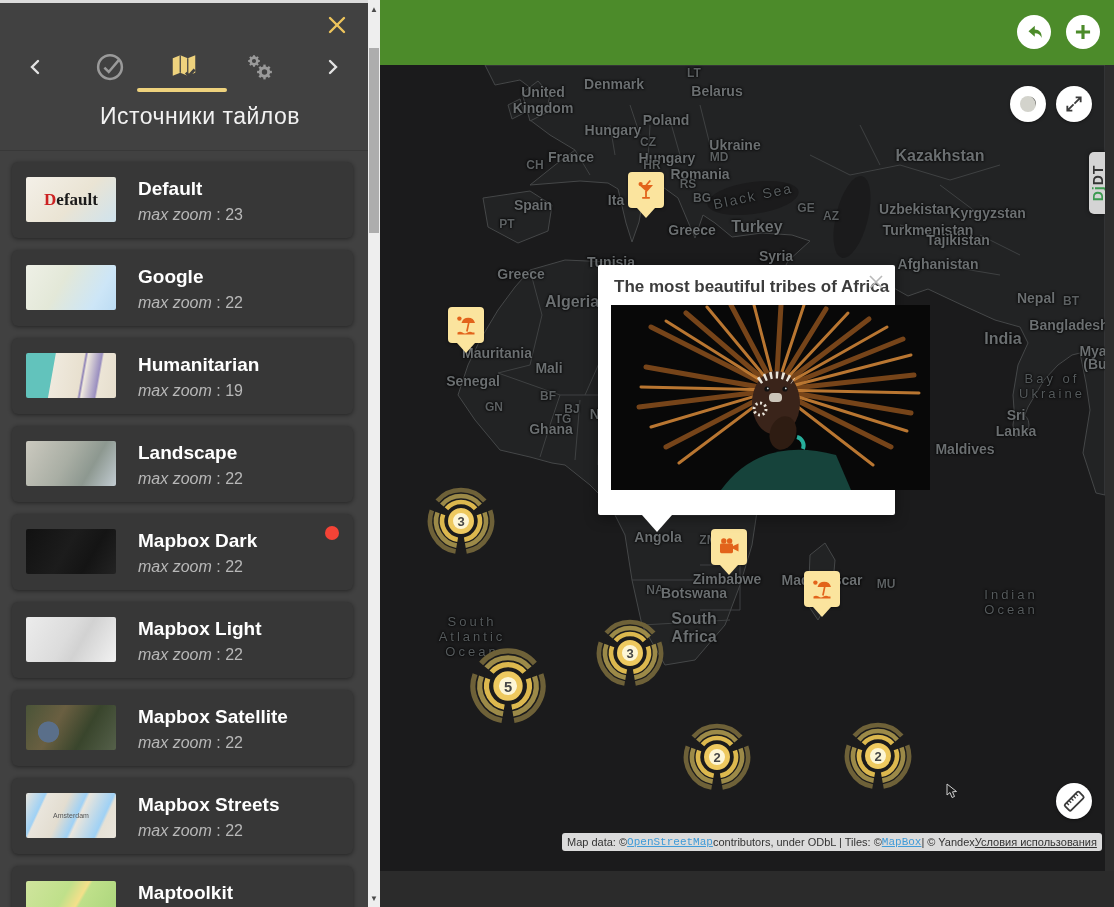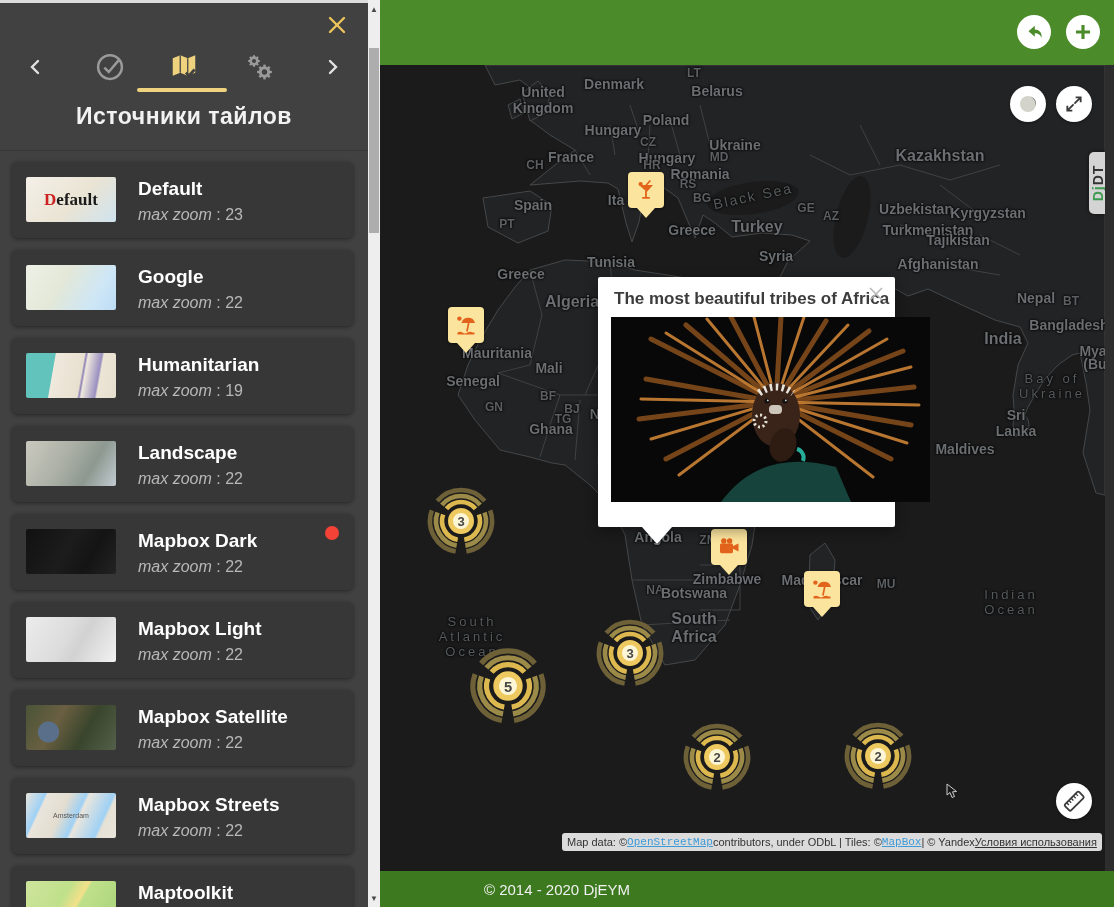--- a/index.html
+++ b/index.html
@@ -43,21 +43,21 @@
                    display:flex; align-items:center; justify-content:center; }
   .cluster .core span { font-size:13px; font-weight:700; color:#474747; }
 
   
   .ctl-btn { position:absolute; width:36px; height:36px; border-radius:50%; background:#fff; z-index:4;
              display:flex; align-items:center; justify-content:center; cursor:pointer;
              box-shadow:0 1px 3px rgba(0,0,0,.4); }
 
   
   .popup { position:absolute; left:218px; top:200px; width:297px; height:250px; background:#fff; z-index:5;
-           box-shadow:0 3px 14px rgba(0,0,0,.4); border-radius:2px;margin-top:12px; }
+           box-shadow:0 3px 14px rgba(0,0,0,.4); border-radius:2px; }
   .popup .ttl { position:absolute; left:16px; top:12px; font-size:17px; font-weight:700; color:#3c3c3c; }
   .popup .x { position:absolute; right:10px; top:8px; width:18px; height:18px; cursor:pointer; }
   .popup .photo { position:absolute; left:13px; top:40px; width:319px; height:185px; overflow:hidden; background:#070707; }
   .popup::after { content:""; position:absolute; top:100%; left:44px;
                   border:15px solid transparent; border-top:17px solid #fff; border-bottom:0; }
 
   
   .attrib { position:absolute; left:182px; top:768px; height:18px; z-index:4;
             background:rgba(235,235,235,.92); border-radius:3px; padding:2px 5px;
             font-size:11px; color:#333; white-space:nowrap; display:flex; align-items:center; }
@@ -75,22 +75,22 @@
   .cursor { position:absolute; z-index:6; pointer-events:none; }
 
   
   .sidebar { position:absolute; left:0; top:0; width:380px; height:907px; background:#414141; z-index:10; }
   .sidebar .topline { position:absolute; left:0; top:0; width:368px; height:3px; background:#dcdcdc; }
   .sb-close { position:absolute; right:32px; top:14px; width:22px; height:22px; cursor:pointer; }
   .sb-tabs { position:absolute; left:0; top:48px; width:368px; height:38px;
              display:flex; align-items:center; justify-content:space-between; padding:0 18px; }
   .tab-ic { width:34px; height:34px; display:flex; align-items:center; justify-content:center; cursor:pointer; }
   .tab-underline { position:absolute; left:137px; top:88px; width:90px; height:4px; background:#eed27d; border-radius:2px; }
-  .sb-title { position:absolute; left:0; top:103px; width:368px; text-align:center;
-              color:#f2f2f2; font-size:23px; font-weight:700; letter-spacing:.5px; }
+  .sb-title { position:absolute; left:16px; top:103px; width:368px; text-align:center;
+              color:#f2f2f2; font-size:23px; font-weight:400; letter-spacing:.5px; }
   .sb-divider { position:absolute; left:0; top:150px; width:368px; height:1px; background:#383838; }
 
   .card { position:absolute; left:12px; width:341px; height:76px; background:#373737; border-radius:6px;
           box-shadow:0 1px 4px rgba(0,0,0,.45); cursor:pointer; }
   .card .thumb { position:absolute; left:14px; top:15px; width:90px; height:45px; border-radius:2px; overflow:hidden;
                  display:flex; align-items:center; justify-content:center; }
   .card .t1 { position:absolute; left:126px; top:16px; color:#fff; font-size:19px; font-weight:700; }
   .card .t2 { position:absolute; left:126px; top:44px; color:#b8b8b8; font-size:16px; }
   .card .t2 .il { font-style:italic; }
   .card .dot { position:absolute; right:14px; top:12px; width:14px; height:14px; border-radius:50%; background:#f44336; }
@@ -426,23 +426,20 @@
     <div class="djdt">
       <span class="t"><span class="g">Dj</span><span class="d">DT</span></span>
     </div>
 
     <svg class="cursor" style="left:566px;top:718px" width="14" height="16" viewBox="0 0 14 16">
       <path d="M1 1 L1 12 L4 9.5 L6 14.5 L8.5 13.5 L6.5 8.8 L10.5 8.5 Z" fill="#1a1a1a" stroke="#cfcfcf" stroke-width="1"></path>
     </svg>
   </div>
   <div class="right-gap"></div>
 
-  <div class="footer">
-    <span>© 2014 - 2020 DjEYM</span>
-  </div>
 
   <div class="sidebar">
     <div class="topline"></div>
 
     <div class="sb-close">
       <svg width="22" height="22" viewBox="0 0 22 22">
         <g stroke="#edc45c" stroke-width="2.4" stroke-linecap="round">
           <line x1="4" y1="4" x2="18" y2="18"></line>
             <line x1="18" y1="4" x2="4" y2="18"></line>
         </g>

